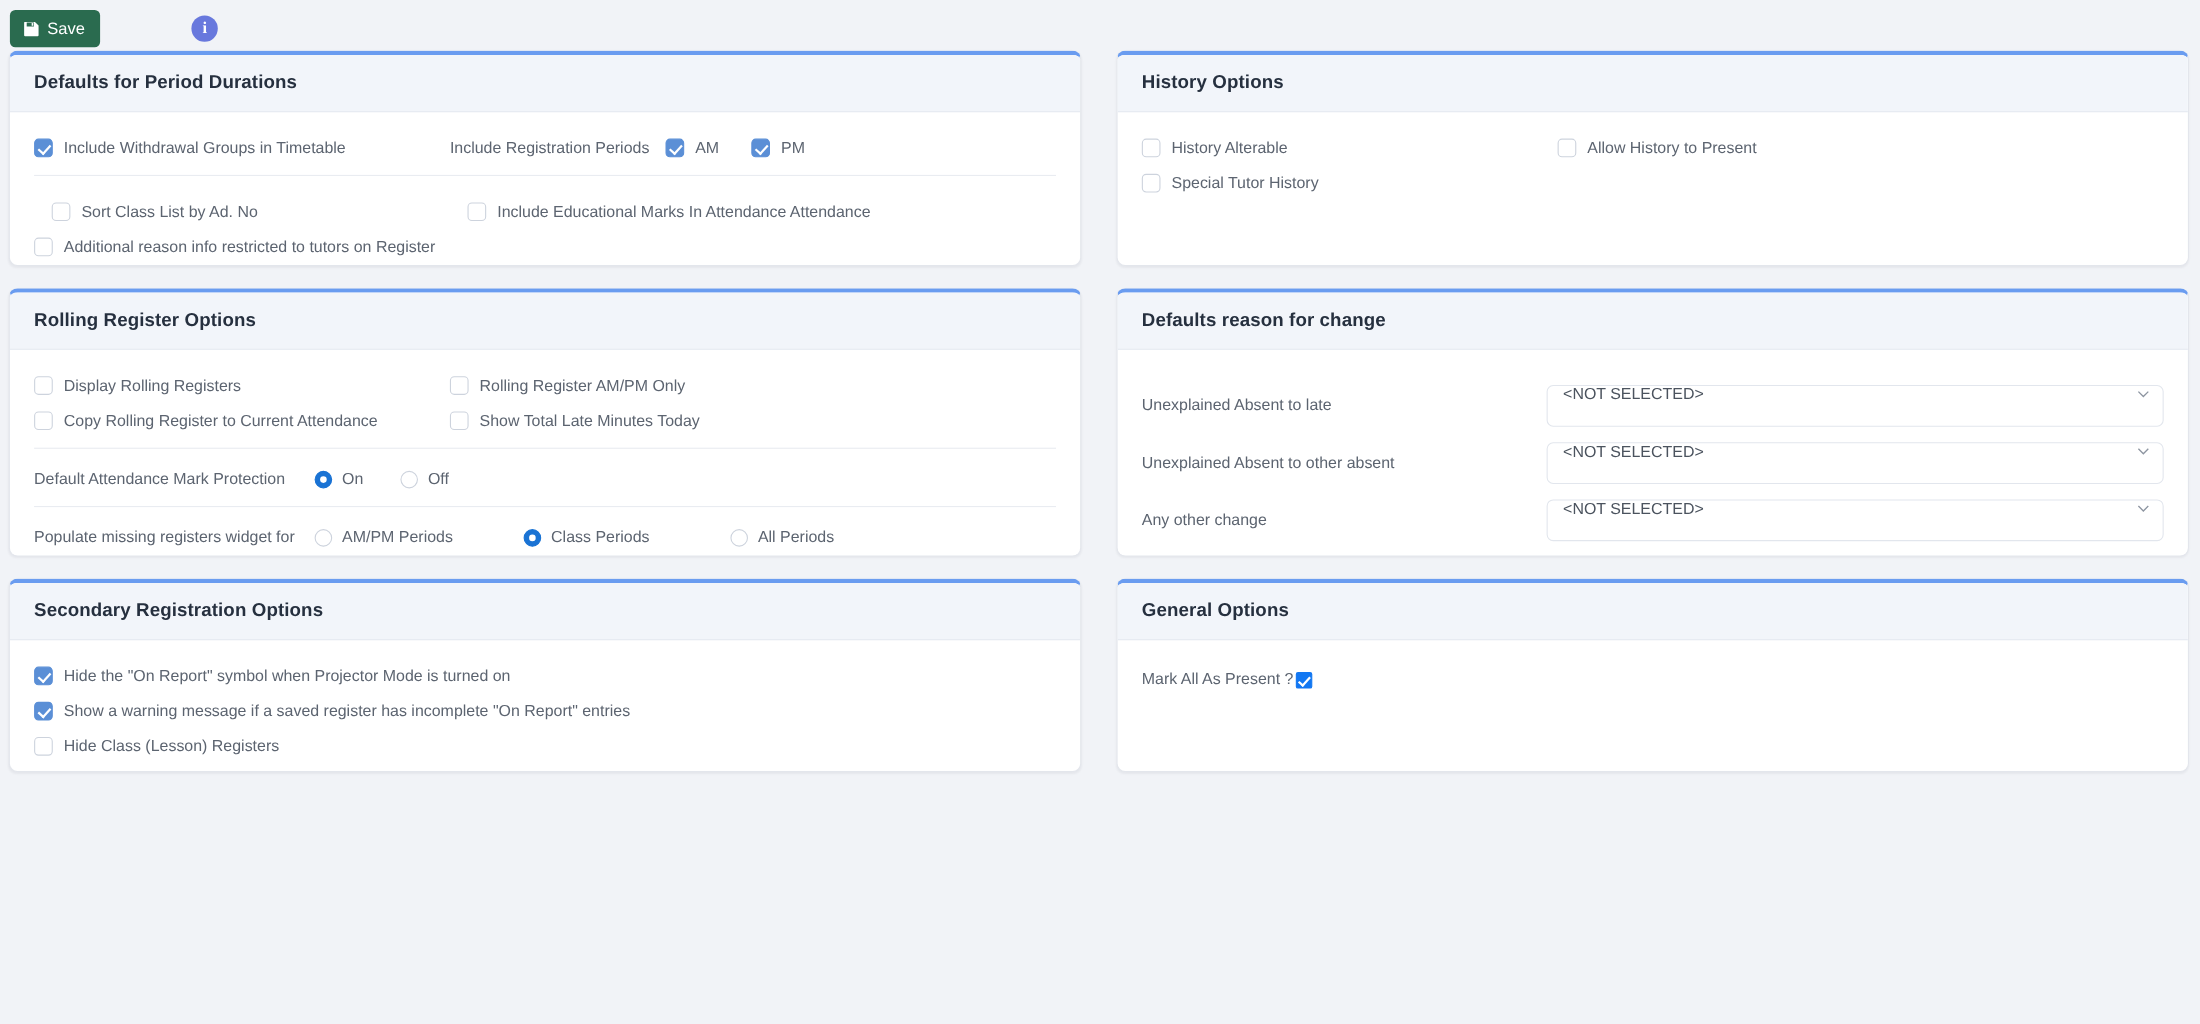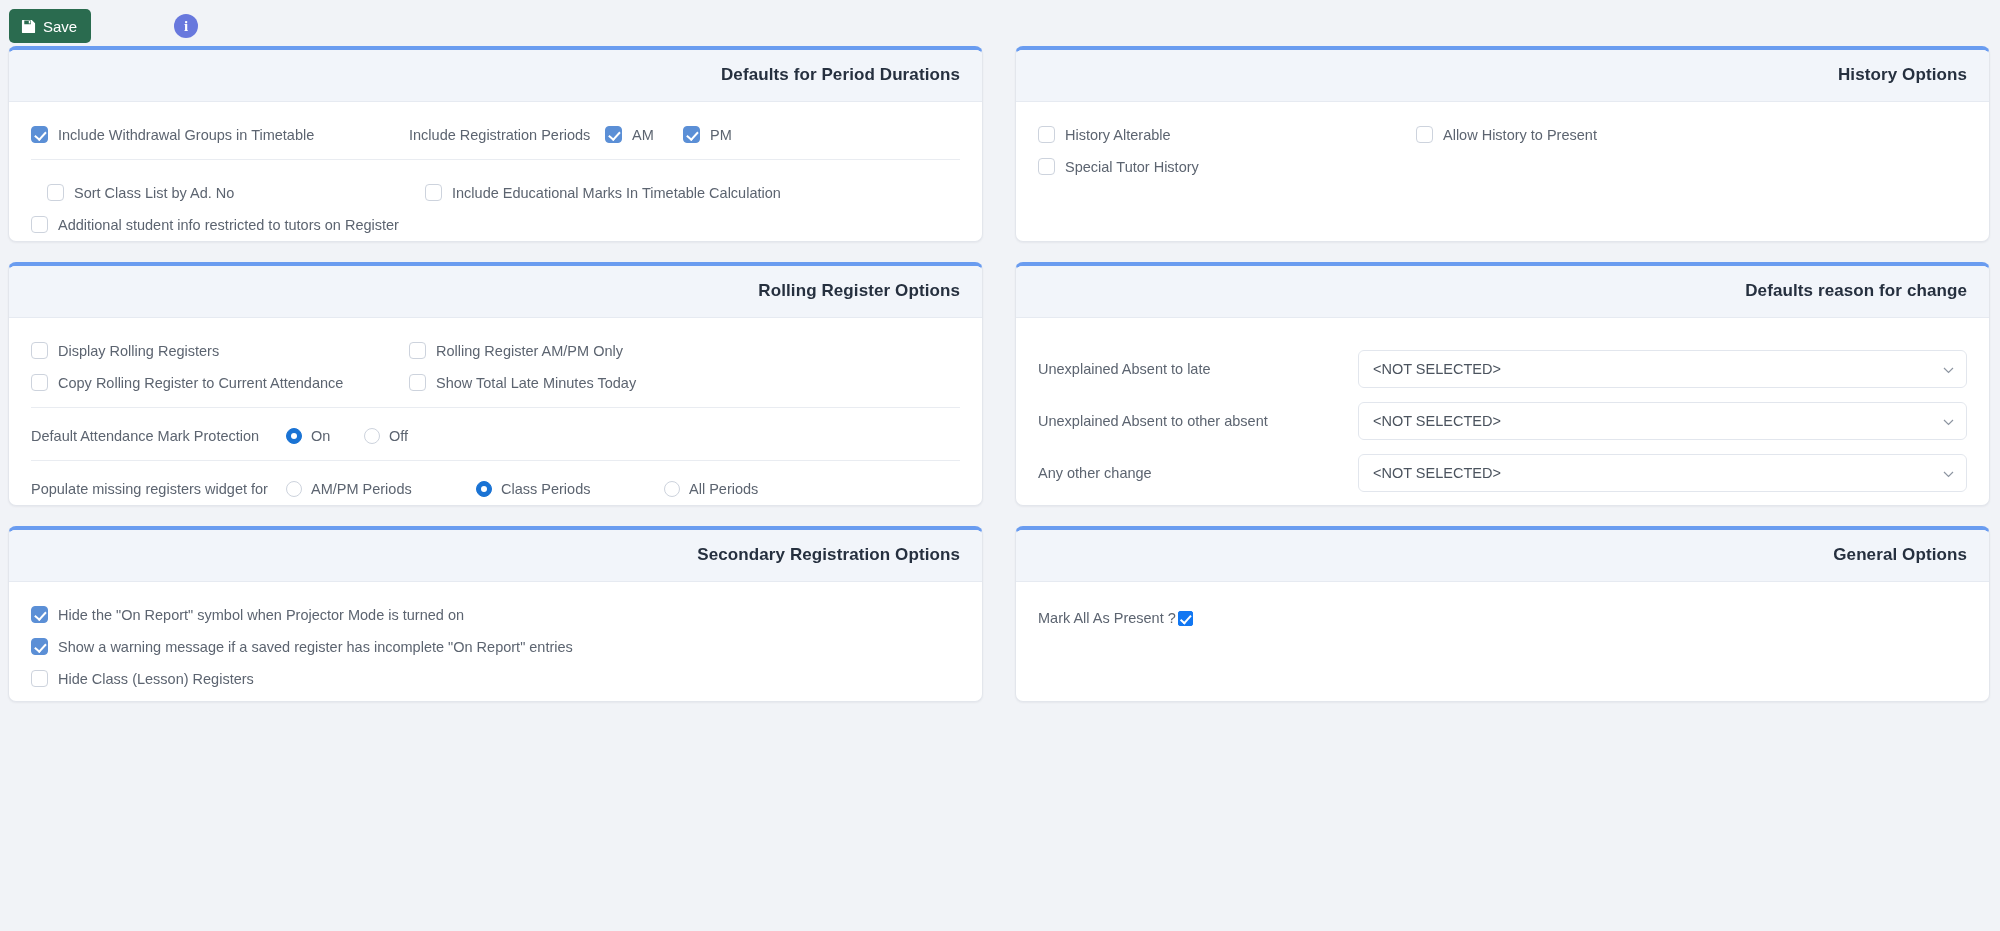--- a/index.html
+++ b/index.html
@@ -71,21 +71,20 @@
     background: #f2f5fa;
     border-bottom: 1px solid #e6eaf1;
     padding: 15px 22px 16px 22px;
   }
   .card-title {
     margin: 0;
     font-size: 17px;
     font-weight: bold;
     color: #26303f;
     letter-spacing: .1px;
-    text-align: right;
   }
   .card-body { padding: 16px 22px 18px 22px; }
 
   .h-defaults   { height: 196px; }
   .h-history    { height: 196px; }
   .h-rolling    { height: 244px; }
   .h-reason     { height: 244px; }
   .h-secondary  { height: 176px; }
   .h-general    { height: 176px; }
 
@@ -189,26 +188,26 @@
     font-size: 14.5px;
     color: #5c6470;
   }
   .sel {
     flex: 1;
     height: 38px;
     border: 1px solid #e2e6ed;
     border-radius: 6px;
     background: #fff;
     display: flex;
-    align-items: center;
     padding: 0 12px 0 14px;
     font-size: 14.5px;
     color: #4b535e;
     cursor: pointer;
     position: relative;
+    margin-left: 48px;
   }
   .sel .chev {
     margin-left: auto;
     color: #8d95a1;
     font-size: 13px;
     line-height: 1;
   }
 
   
   .native-chk {
@@ -285,28 +284,28 @@
 
       <div class="divider"></div>
 
       <div class="row row-gap-a">
         <label class="chk col-a">
           <span class="box"></span>
           <span class="lbl">Sort Class List by Ad. No</span>
         </label>
         <label class="chk col-b">
           <span class="box"></span>
-          <span class="lbl">Include Educational Marks In Timetable Calculation</span>
+          <span class="lbl">Include Educational Marks In Attendance Attendance</span>
         </label>
       </div>
 
       <div class="row stack-gap-sm">
         <label class="chk">
           <span class="box"></span>
-          <span class="lbl">Additional student info restricted to tutors on Register</span>
+          <span class="lbl">Additional reason info restricted to tutors on Register</span>
         </label>
       </div>
     </div>
   </section>
 
   <section class="card h-history">
     <div class="card-head">
       <h2 class="card-title">History Options</h2>
     </div>
     <div class="card-body">

